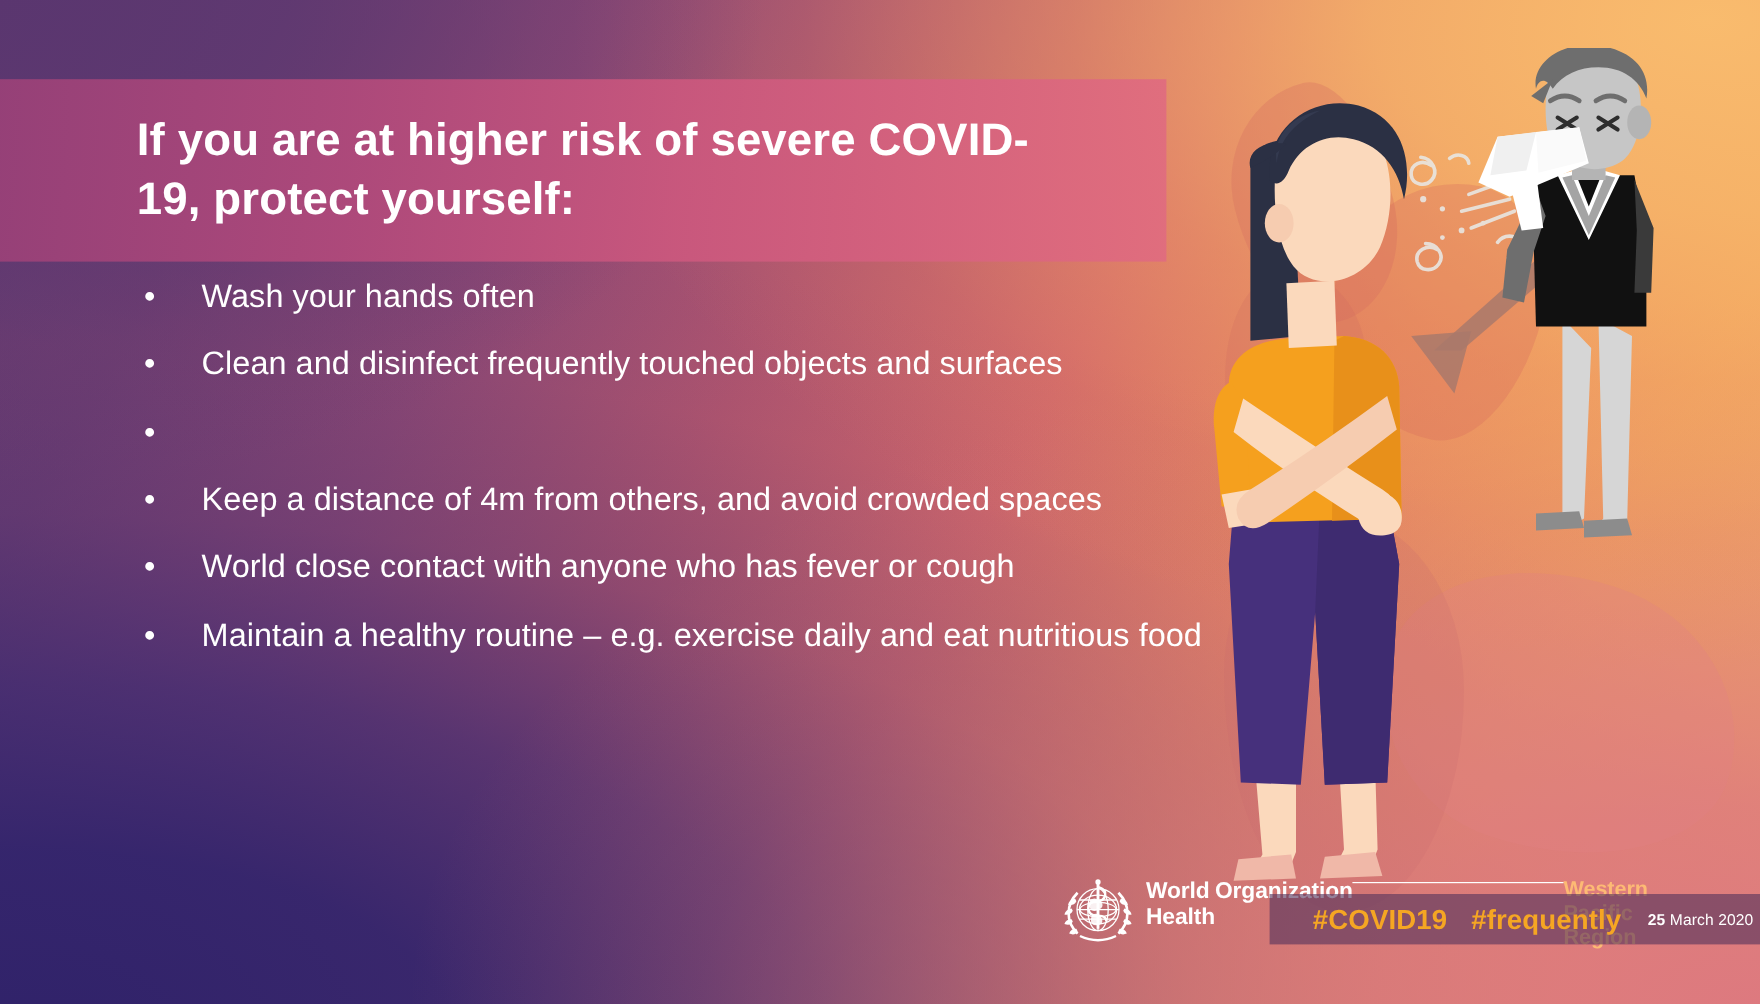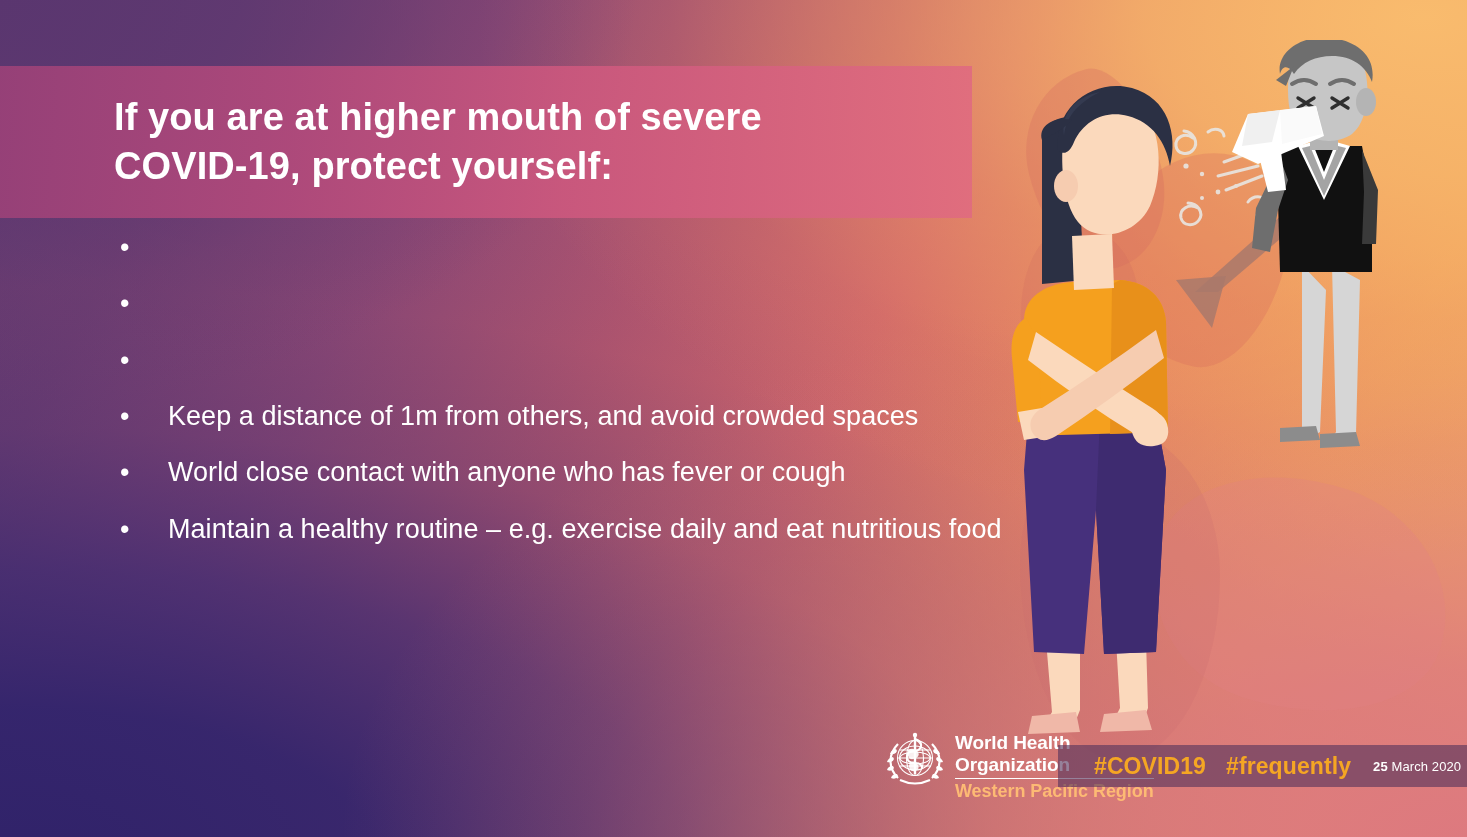--- a/index.html
+++ b/index.html
@@ -196,21 +196,21 @@
     position: absolute;
     left: 884px;
     top: 730px;
     display: flex;
     align-items: flex-start;
     gap: 9px;
   }
   .who-emblem { flex: 0 0 auto; }
   .who-words {
     display: flex;
-    flex-direction: column;
+    flex-direction: row;
     padding-top: 2px;
   }
   .who-line1, .who-line2 {
     color: #ffffff;
     font-size: 19px;
     font-weight: 700;
     line-height: 1.14;
     letter-spacing: -0.1px;
   }
   .who-rule {
@@ -367,36 +367,38 @@
       <ellipse cx="86" cy="146" rx="12" ry="16" fill="#F6CCB0"></ellipse>
 
       <path d="M78 110 C74 66 114 38 152 48 C188 58 198 94 190 126 C186 102 172 82 148 76 C126 70 104 80 94 102 C90 112 84 116 78 110 Z" fill="#2B3044"></path>
       <path d="M84 96 C80 72 98 56 120 52 C96 64 86 78 84 96 Z" fill="#343A50"></path>
 
       <path d="M62 100 C58 86 74 76 92 80 C80 92 70 96 62 100 Z" fill="#2B3044"></path>
     </g>
   </svg>
 
   <div class="title-banner">
-    <h1 class="title-text">If you are at higher mouth of severe COVID-19, protect yourself:</h1>
+    <h1 class="title-text">If you are at higher risk of severe COVID-19, protect yourself:</h1>
   </div>
 
   <ul class="bullet-list">
     <li class="bullet-item">
       <span class="bullet-dot">•</span>
-    </li>
-    <li class="bullet-item">
-      <span class="bullet-dot">•</span>
-    </li>
-    <li class="bullet-item">
-      <span class="bullet-dot">•</span>
-    </li>
-    <li class="bullet-item">
-      <span class="bullet-dot">•</span>
-      <span class="bullet-text">Keep a distance of 1m from others, and avoid crowded spaces</span>
+      <span class="bullet-text">Wash your hands often</span>
+    </li>
+    <li class="bullet-item">
+      <span class="bullet-dot">•</span>
+      <span class="bullet-text">Clean and disinfect frequently touched objects and surfaces</span>
+    </li>
+    <li class="bullet-item">
+      <span class="bullet-dot">•</span>
+    </li>
+    <li class="bullet-item">
+      <span class="bullet-dot">•</span>
+      <span class="bullet-text">Keep a distance of 4m from others, and avoid crowded spaces</span>
     </li>
     <li class="bullet-item">
       <span class="bullet-dot">•</span>
       <span class="bullet-text">World close contact with anyone who has fever or cough</span>
     </li>
     <li class="bullet-item">
       <span class="bullet-dot">•</span>
       <span class="bullet-text">Maintain a healthy routine – e.g. exercise daily and eat nutritious food</span>
     </li>
   </ul>

